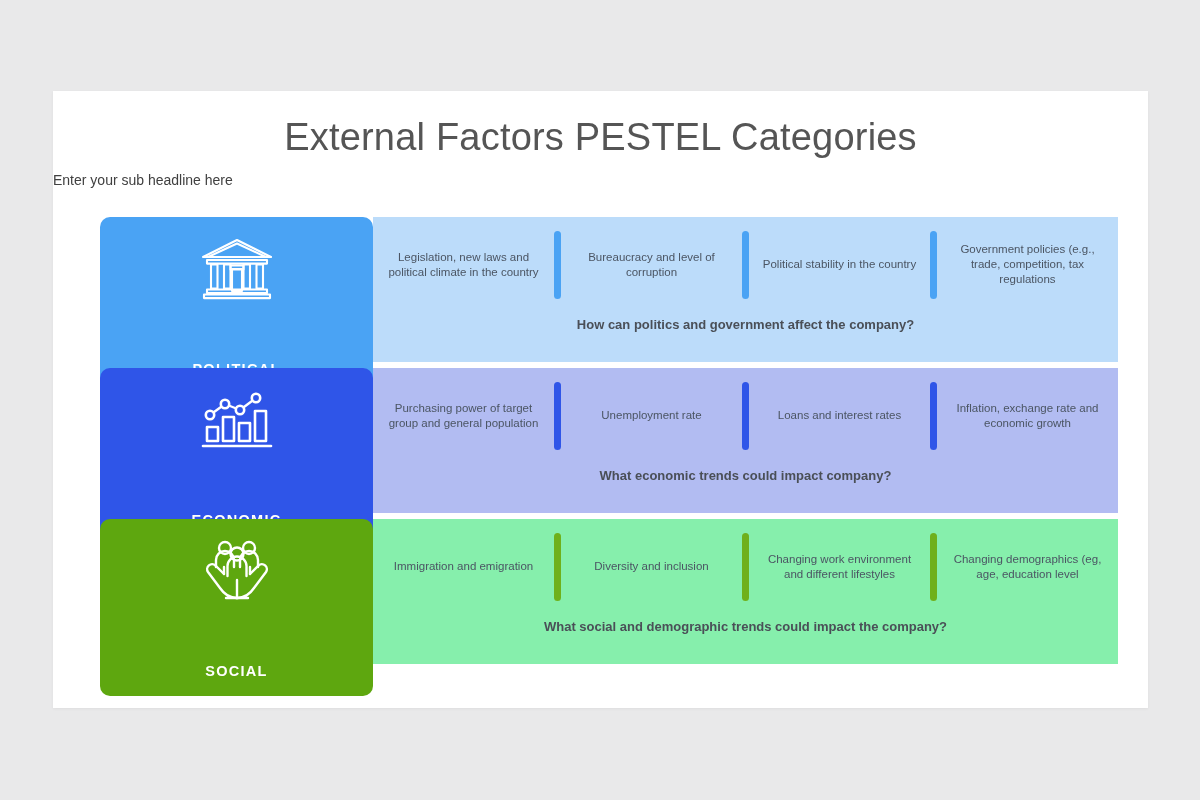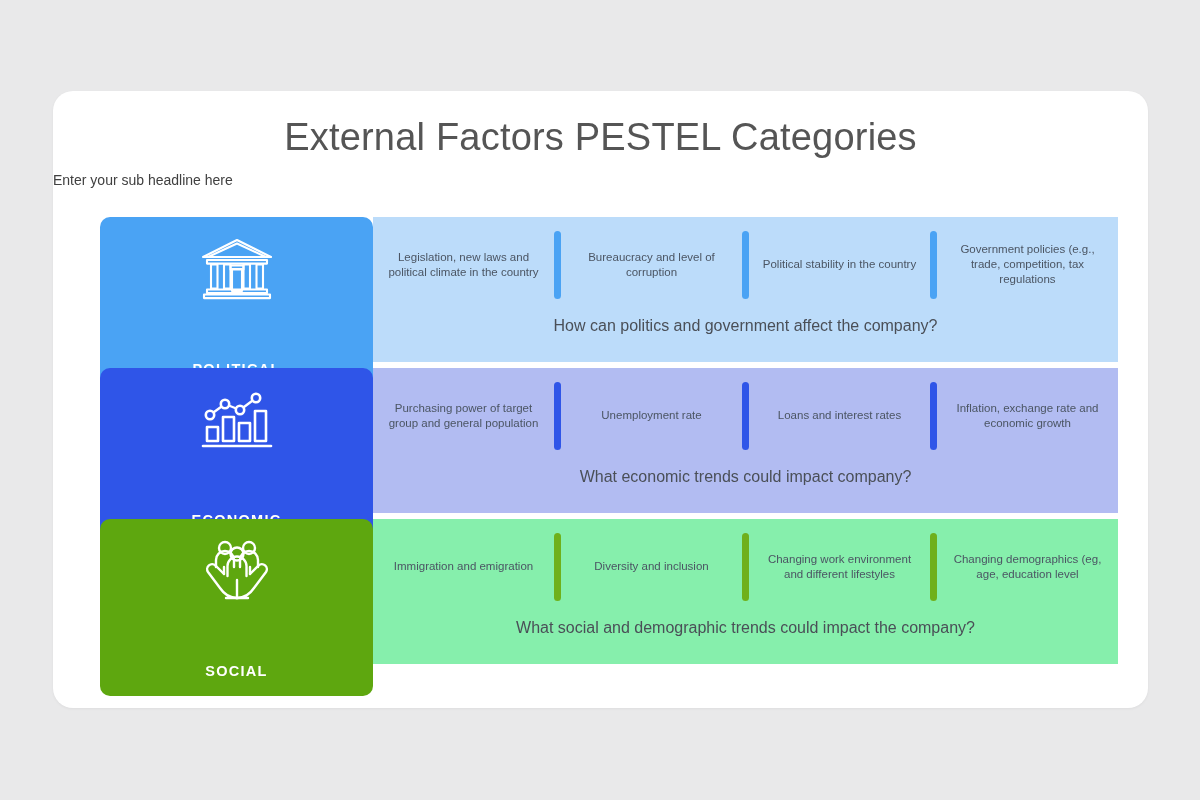--- a/index.html
+++ b/index.html
@@ -16,21 +16,20 @@
 
   
   #slide-card {
     position: absolute;
     left: 53px;
     top: 91px;
     width: 1095px;
     height: 617px;
     background: #ffffff;
     box-shadow: 0 1px 3px rgba(0,0,0,0.05);
-    border-radius: 20px;
   }
 
   #title {
     position: absolute;
     left: 0;
     top: 25px;
     width: 100%;
     text-align: center;
     font-size: 38px;
     font-weight: 400;
@@ -132,22 +131,22 @@
     position: absolute;
     left: 0;
     top: 95px;
     width: 100%;
     height: 50px;
     display: flex;
     align-items: flex-start;
     justify-content: center;
     padding-top: 5px;
     box-sizing: border-box;
-    font-size: 16px;
-    font-weight: normal;
+    font-size: 13px;
+    font-weight: bold;
     color: #4a4f57;
   }
 </style>
 </head>
 <body style="background: rgb(233, 233, 234);">
 
 <div id="slide-card" style="background: rgb(255, 255, 255);">
 
   <div id="title">External Factors PESTEL Categories</div>
   <div id="subtitle">Enter your sub headline here</div>

